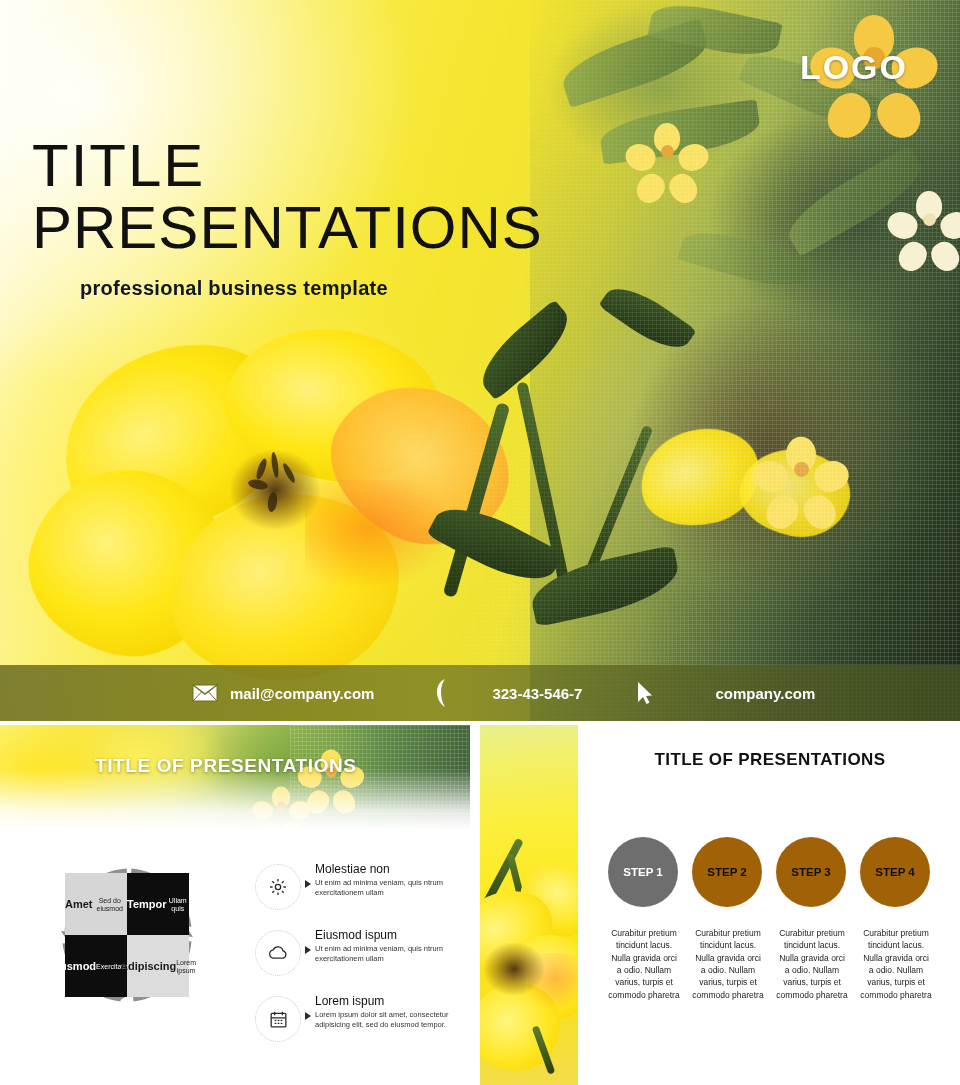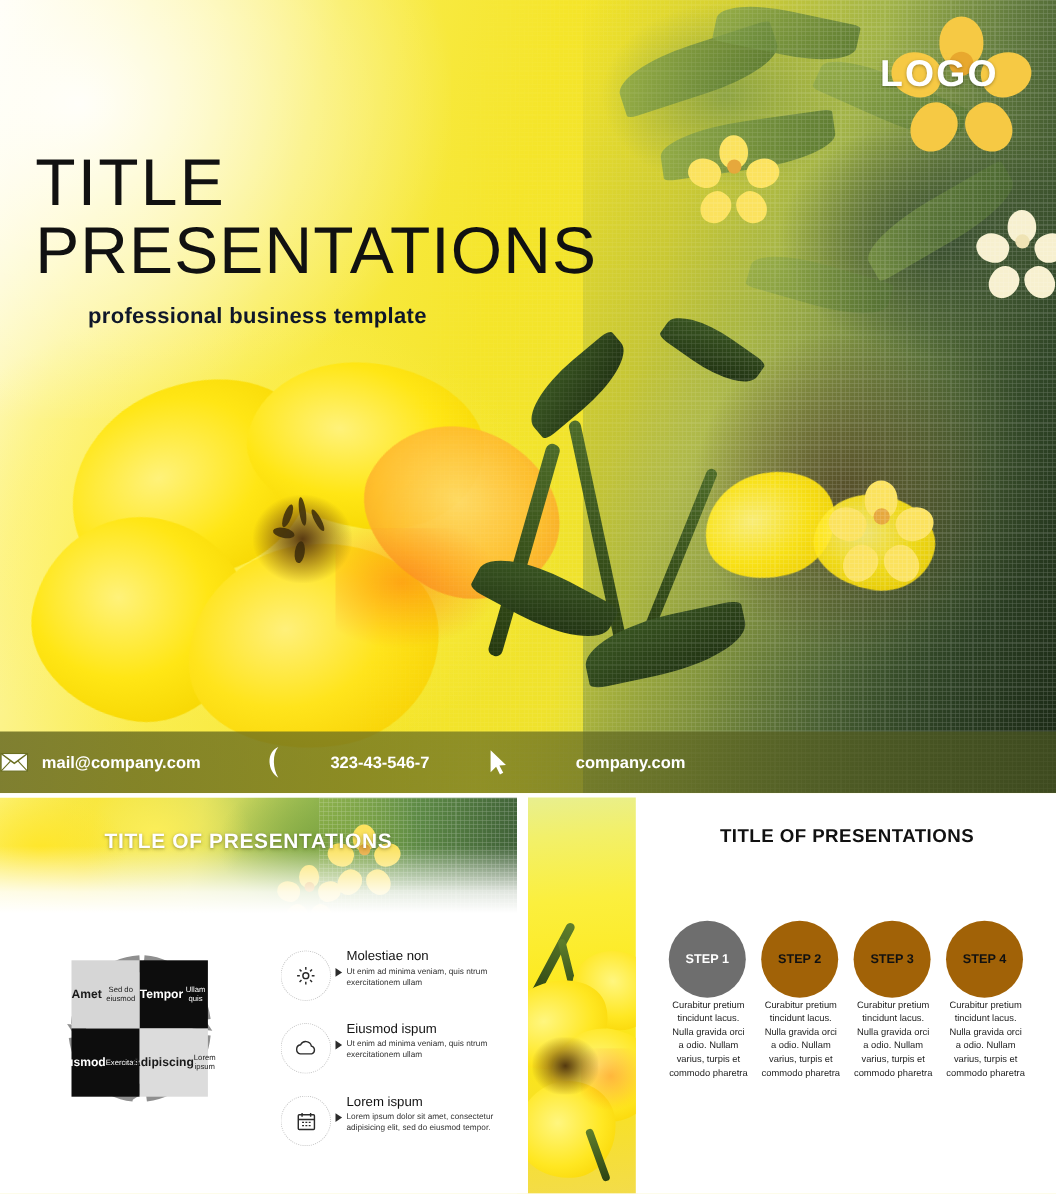--- a/index.html
+++ b/index.html
@@ -69,21 +69,21 @@
   .logo-flower i{position:absolute;left:50%;top:50%;width:40px;height:46px;margin:-23px -20px;
     background:#f6c944;border-radius:50% 50% 45% 45%;transform-origin:50% 100%;}
   .logo-flower .c{position:absolute;left:50%;top:50%;width:22px;height:22px;margin:-11px -11px;background:#e8a82e;border-radius:50%;z-index:2;}
 
   
   .contactbar{position:absolute;left:0;bottom:0;width:960px;height:56px;z-index:8;
     background:linear-gradient(90deg,rgba(92,95,25,.78),rgba(106,112,35,.72) 45%,rgba(72,84,34,.78));
     display:flex;align-items:center;}
   .ci{display:flex;align-items:center;color:#fff;font-weight:bold;font-size:15px;}
   .ci .glyph{display:inline-flex;align-items:center;justify-content:center;margin-right:12px;}
-  .ci-mail{text-align:right;}
+  .ci-mail{margin-left:192px;text-align:right;}
   .ci-phone{margin-left:60px;}
   .ci-phone .val{margin-left:28px;}
   .ci-web{margin-left:54px;gap:24px;}
   .ci-web .val{margin-left:26px;}
 
   
   .slideA{position:absolute;left:0;top:725px;width:470px;height:360px;background:#fff;overflow:hidden;}
   .slideA-head{position:absolute;left:0;top:0;width:470px;height:105px;overflow:hidden;
     background:
       radial-gradient(ellipse 110px 70px at 8% 45%,rgba(255,230,40,.95),rgba(255,230,40,0) 72%),
@@ -136,21 +136,21 @@
   .band-stem{position:absolute;background:linear-gradient(180deg,#5f7f2c,#2b4212);border-radius:5px;}
 
   
   .slideB{position:absolute;left:580px;top:725px;width:380px;height:360px;background:#fff;}
   .slideB-title{position:absolute;left:0;top:25px;width:380px;text-align:center;font-size:17px;font-weight:bold;color:#111;letter-spacing:.4px;}
   .steps{position:absolute;left:0;top:112px;width:380px;display:flex;justify-content:space-between;padding:0 28px;box-sizing:border-box;}
   .stepcol{width:72px;}
   .circ{width:70px;height:70px;border-radius:50%;display:flex;align-items:center;justify-content:center;
     font-size:11.5px;font-weight:bold;color:#111;background:#a16207;}
   .circ.active{background:#6e6e6e;color:#fff;}
-  .steptxt{margin-top:0;text-align:center;font-size:8.5px;line-height:1.45;color:#1c1c1c;}
+  .steptxt{margin-top:20px;text-align:center;font-size:8.5px;line-height:1.45;color:#1c1c1c;}
 </style>
 </head>
 <body>
 
 <div class="page">
 
   <div class="hero">
     <div class="hero-bg"></div>
     <div class="foliage">
       <div class="fern" style="left:30px;top:40px;width:150px;height:46px;transform:rotate(-18deg);"></div>

